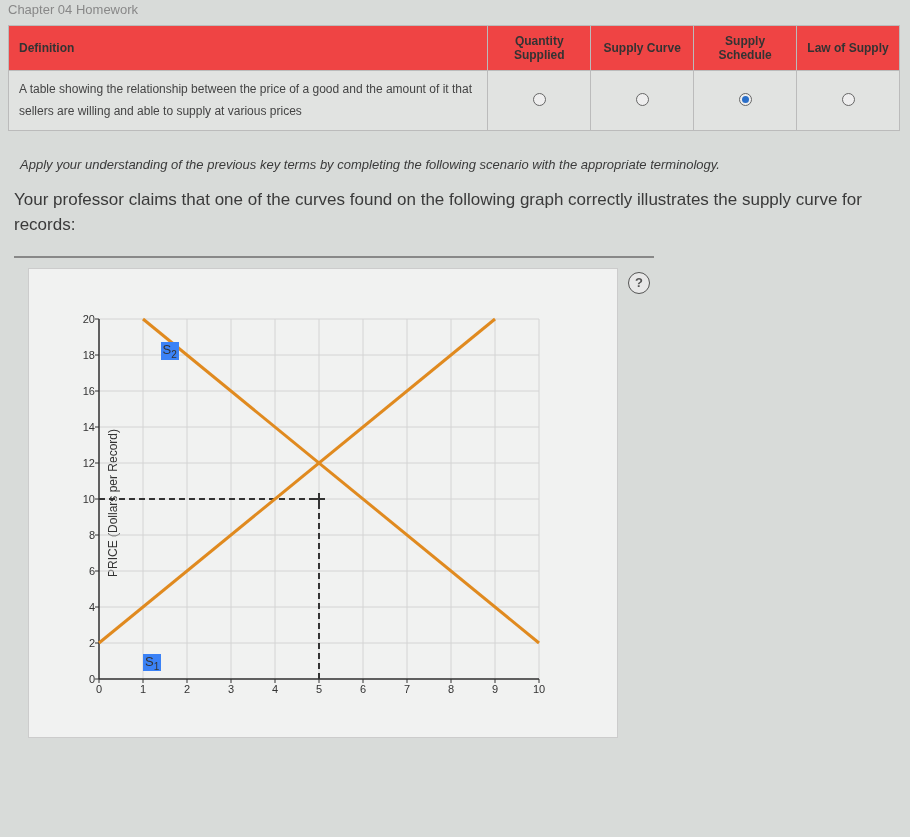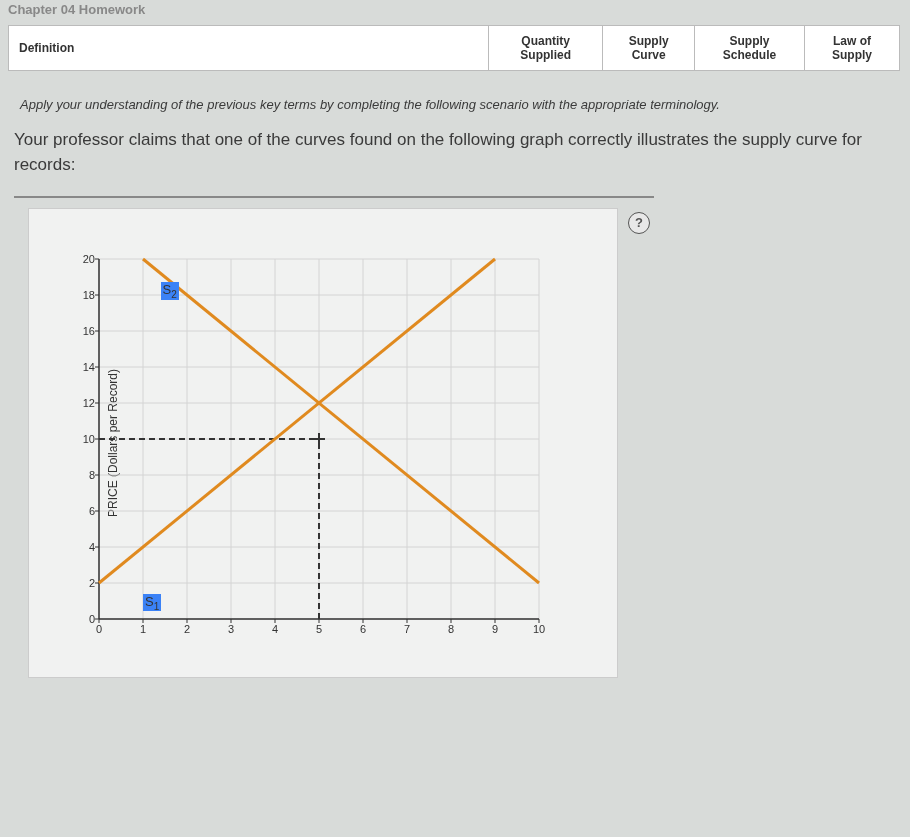--- a/index.html
+++ b/index.html
@@ -8,40 +8,40 @@
     padding: 0;
     font-family: Arial, Helvetica, sans-serif;
     background: #d8dbd9;
     color: #3a3a3a;
     width: 910px;
   }
   .page-header {
     font-size: 13px;
     color: #888;
     padding: 2px 8px 8px 8px;
-    font-weight: 700;
+    font-weight: 400;
   }
   .defs-table {
     width: 892px;
     margin: 0 8px 0 8px;
     border-collapse: collapse;
     background: #e1e3e1;
     border: 1px solid #bbb;
   }
   .defs-table th, .defs-table td {
     border: 1px solid #bbb;
     padding: 8px 10px;
     vertical-align: middle;
   }
   .defs-table th {
     font-size: 12px;
     font-weight: 700;
     text-align: center;
     color: #333;
-    background: #ffffff;
+    background: #ef4444;
   }
   .defs-table th.def-col {
     text-align: left;
     width: 480px;
   }
   .defs-table td.def-col {
     font-size: 12px;
     line-height: 1.8;
     color: #444;
     width: 480px;
@@ -138,20 +138,27 @@
   <thead>
     <tr>
       <th class="def-col">Definition</th>
       <th>Quantity Supplied</th>
       <th>Supply Curve</th>
       <th>Supply Schedule</th>
       <th>Law of Supply</th>
     </tr>
   </thead>
   <tbody id="defs-body">
+      <tr>
+        <td class="def-col">A table showing the relationship between the price of a good and the amount of it that sellers are willing and able to supply at various prices</td>
+        <td class="opt-cell"><span class="radio"></span></td>
+        <td class="opt-cell"><span class="radio"></span></td>
+        <td class="opt-cell"><span class="radio checked"></span></td>
+        <td class="opt-cell"><span class="radio"></span></td>
+      </tr>
     </tbody>
 </table>
 
 <div class="prompt">Apply your understanding of the previous key terms by completing the following scenario with the appropriate terminology.</div>
 <div class="prompt2">Your professor claims that one of the curves found on the following graph correctly illustrates the supply curve for records:</div>
 
 <div class="chart-wrap">
   <div class="help-btn">?</div>
   <div class="chart-box">
     <div class="y-label">PRICE (Dollars per Record)</div>

